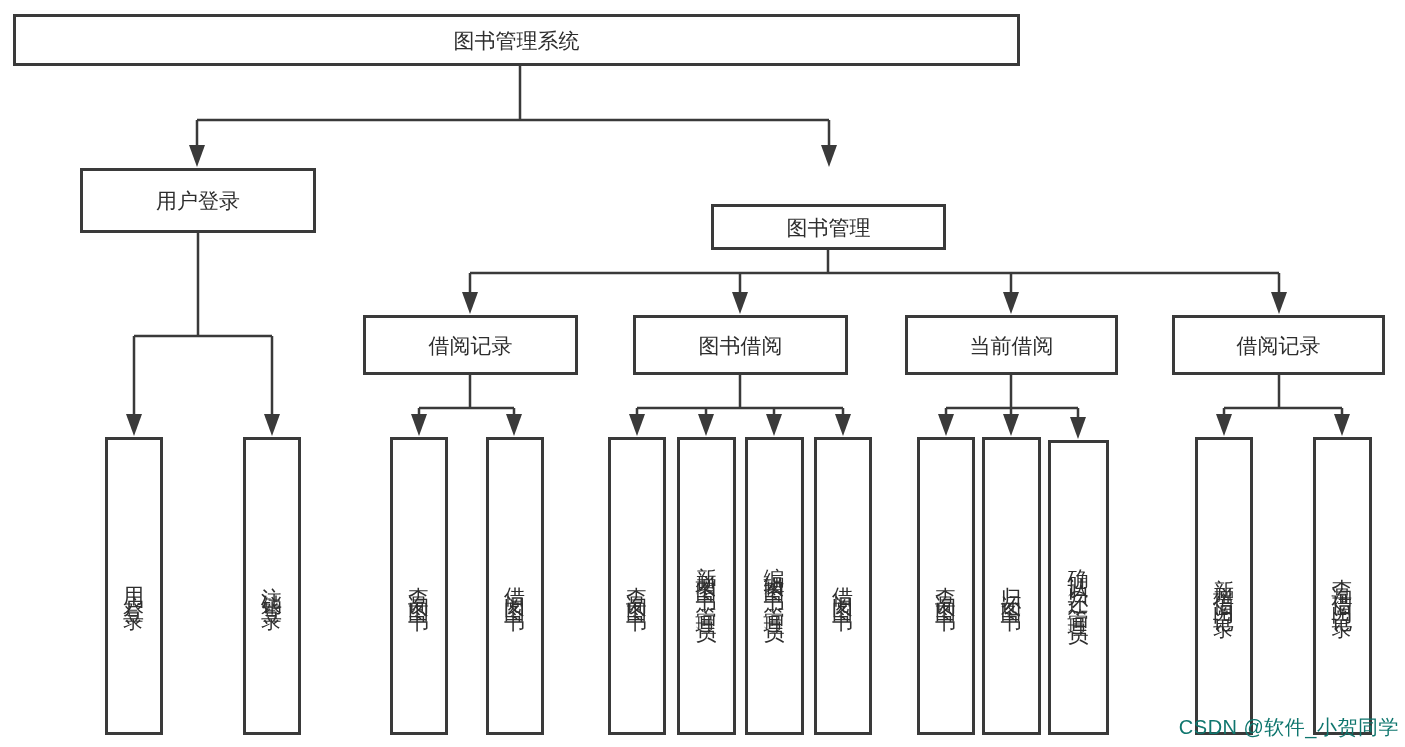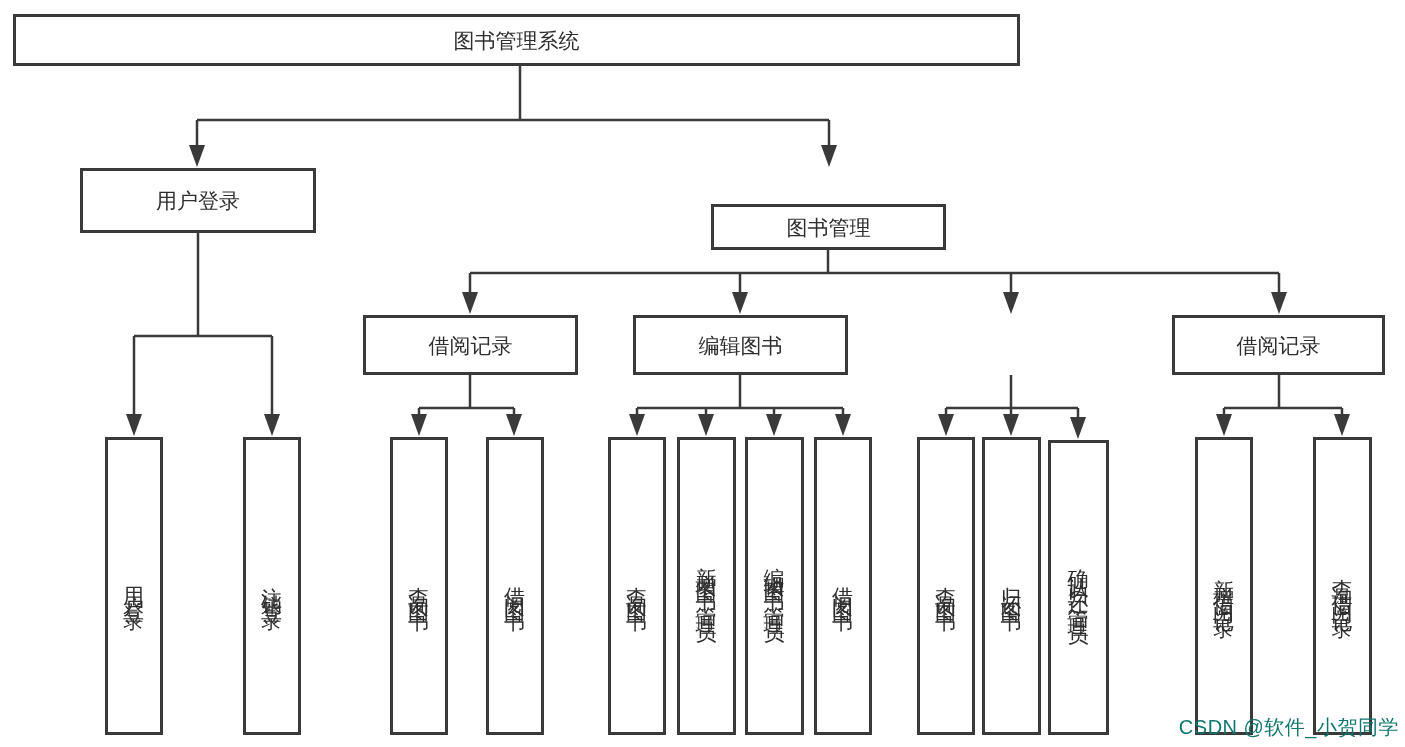--- a/index.html
+++ b/index.html
@@ -109,21 +109,24 @@
     <span>用户登录</span>
   </div>
   <div class="node" style="left:711px; top:172px; width:235px; height:46px;margin-top:32px;">
     <span>图书管理</span>
   </div>
 
   <div class="node" style="left:363px; top:315px; width:215px; height:60px;">
     <span>借阅记录</span>
   </div>
   <div class="node" style="left:633px; top:315px; width:215px; height:60px;">
-    <span>编辑图书</span>
+    <span>图书借阅</span>
+  </div>
+  <div class="node" style="left:905px; top:315px; width:213px; height:60px;">
+    <span>当前借阅</span>
   </div>
   <div class="node" style="left:1172px; top:315px; width:213px; height:60px;">
     <span>借阅记录</span>
   </div>
 
   <div class="node v-node" style="left:105px; top:437px; width:58px; height:298px;">
     <span class="v-label">用户登录</span>
   </div>
   <div class="node v-node" style="left:243px; top:437px; width:58px; height:298px;">
     <span class="v-label">注销登录</span>

